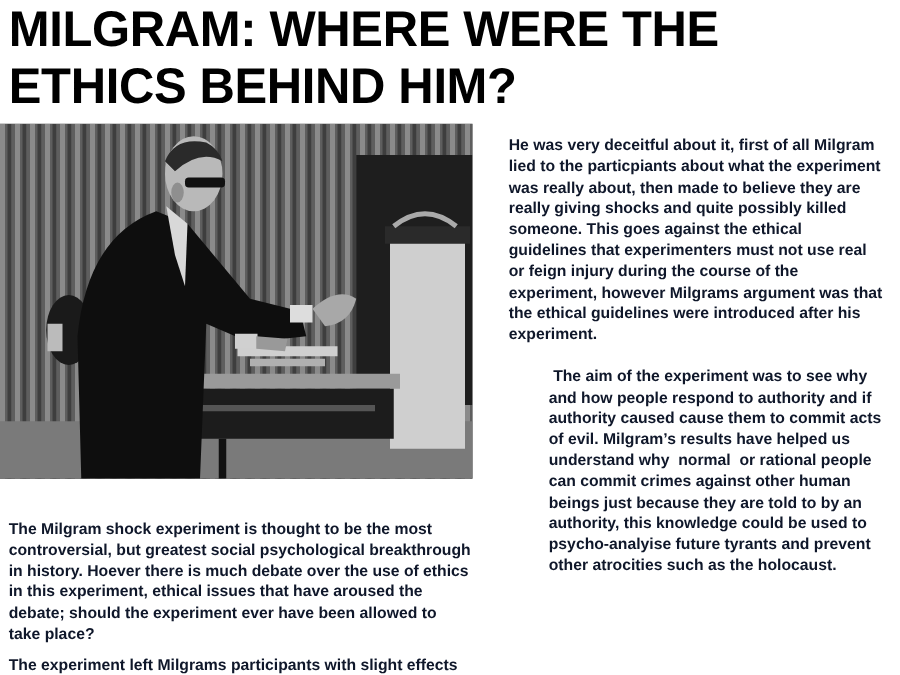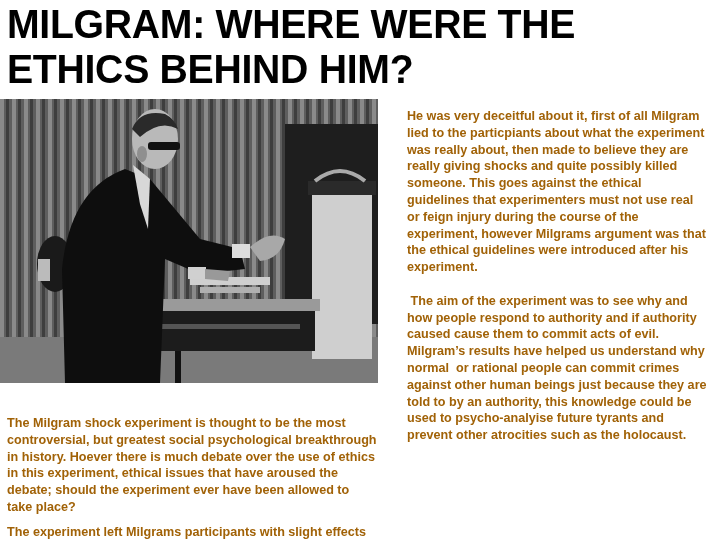--- a/index.html
+++ b/index.html
@@ -16,25 +16,25 @@
     letter-spacing: -0.3px; color: #000; margin: 0;
     transform: scaleX(0.98); transform-origin: left top;
   }
   .photo {
     position: absolute; left: 0; top: 99px; width: 378px; height: 284px;
     overflow: hidden; background: #3a3a3a;
   }
   .photo svg { display: block; }
   .text-block {
     position: absolute; font-weight: bold; font-size: 12.6px; line-height: 16.8px;
-    color: #a16207; margin: 0;
+    color: #0f172a; margin: 0;
   }
   .text-block p { margin: 0; }
   .right-col { left: 407px; top: 108px; width: 300px; }
-  .right-col p + p { margin-top: 16.8px; }
+  .right-col p + p { margin-top: 16.8px; margin-left: 32px; }
   .left-col { left: 7px; top: 393px; width: 370px; margin-top: 22px; }
   .left-col p + p { margin-top: 8px; }
 </style>
 </head>
 <body>
 
 <h1 class="title">MILGRAM: WHERE WERE THE ETHICS BEHIND HIM?</h1>
 
 <div class="photo">
   <svg width="378" height="284" viewBox="0 0 378 284">

